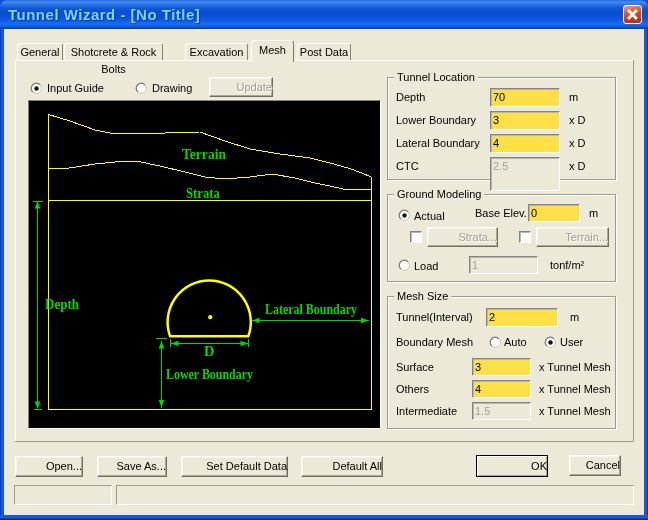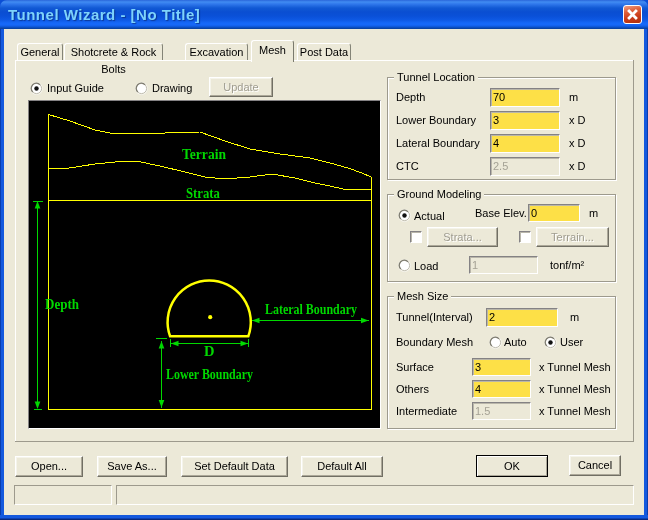--- a/index.html
+++ b/index.html
@@ -21,21 +21,21 @@
 .tab{top:43px;height:17px;background:#ECE9D8;border-radius:3px 3px 0 0;box-sizing:border-box;
 border-top:1px solid #fff;border-left:1px solid #fff;border-right:1px solid #848477;
 text-align:center;line-height:17px;}
 .tab.active{top:40px;height:22px;line-height:19px;z-index:5;border-right:1px solid #7a7a6d;}
 
 #fr-top{left:15px;top:60px;width:619px;height:1px;background:#fff;}
 #fr-left{left:15px;top:60px;width:1px;height:381px;background:#fff;}
 #fr-right{left:633px;top:60px;width:1px;height:382px;background:#9d9a8d;}
 #fr-bottom{left:15px;top:441px;width:619px;height:1px;background:#9d9a8d;}
 
-.btn{background:#ECE9D8;border:1px solid;border-color:#FFFFFF #716F64 #716F64 #FFFFFF;box-shadow:inset -1px -1px 0 #ACA899,inset 1px 1px 0 #F5F4EB;box-sizing:border-box;text-align:center;}
+.btn{background:#ECE9D8;border:1px solid;border-color:#FFFFFF #716F64 #716F64 #FFFFFF;box-shadow:inset -1px -1px 0 #ACA899,inset 1px 1px 0 #F5F4EB;box-sizing:border-box;text-align:right;}
 .btn.dis{color:#9f9c8f;text-shadow:1px 1px 0 #fff;}
 .btn.def{border:1px solid #000;box-shadow:inset 1px 1px 0 #fff,inset -1px -1px 0 #ACA899;}
 .grp{border:1px solid #9d9a8d;box-shadow:1px 1px 0 #fff,inset 1px 1px 0 #fff;box-sizing:border-box;text-decoration:underline;}
 .grp .cap{position:absolute;top:-7px;left:6px;background:#ECE9D8;padding:0 3px;line-height:13px;}
 .tb{background:#fde047;border:1px solid;border-color:#848284 #fff #fff #848284;box-shadow:inset 1px 1px 0 #b9b6aa;box-sizing:border-box;padding:2px 0 0 2px;font-size:11px;}
 .tb.dis{background:#ECE9D8;color:#a5a295;}
 .cb{width:12px;height:12px;background:#fff;border:1px solid;border-color:#848284 #fff #fff #848284;box-shadow:inset 1px 1px 0 #b9b6aa;box-sizing:border-box;}
 .lbl{line-height:13px;white-space:nowrap;}
 .sbar{border:1px solid;border-color:#9d9a8d #fff #fff #9d9a8d;box-sizing:border-box;}
 </style></head>
@@ -127,21 +127,21 @@
   <div class="abs lbl" style="left:396px;top:91px;">Depth</div>
   <div class="abs tb" style="left:490px;top:88px;width:70px;height:19px;">70</div>
   <div class="abs lbl" style="left:569px;top:91px;">m</div>
   <div class="abs lbl" style="left:396px;top:114px;">Lower Boundary</div>
   <div class="abs tb" style="left:490px;top:111px;width:70px;height:19px;">3</div>
   <div class="abs lbl" style="left:569px;top:114px;">x D</div>
   <div class="abs lbl" style="left:396px;top:137px;">Lateral Boundary</div>
   <div class="abs tb" style="left:490px;top:134px;width:70px;height:19px;">4</div>
   <div class="abs lbl" style="left:569px;top:137px;">x D</div>
   <div class="abs lbl" style="left:396px;top:160px;">CTC</div>
-  <div class="abs tb dis" style="left:490px;top:157px;width:70px;height:19px;">2.5</div>
+  <div class="abs tb dis" style="left:490px;top:157px;width:70px;height:34px;">2.5</div>
   <div class="abs lbl" style="left:569px;top:160px;">x D</div>
 
   <div class="abs grp" style="left:387px;top:194px;width:229px;height:88px;">
       <span class="cap">Ground Modeling</span>
     </div>
   <svg class="abs" style="left:398px;top:209px;" width="13" height="13" viewBox="0 0 13 13">
     <circle cx="6.5" cy="6.5" r="5.7" fill="none" stroke="#f6f5ee" stroke-width="1.2"></circle>
     <circle cx="6.5" cy="6.5" r="5.1" fill="#fff" stroke="#c0bdb0" stroke-width="1"></circle>
     <path d="M2.9 10.1 A5.1 5.1 0 1 1 10.1 2.9" fill="none" stroke="#807e72" stroke-width="1.3"></path>
     <circle cx="6.5" cy="6.5" r="2.2" fill="#111"></circle>

